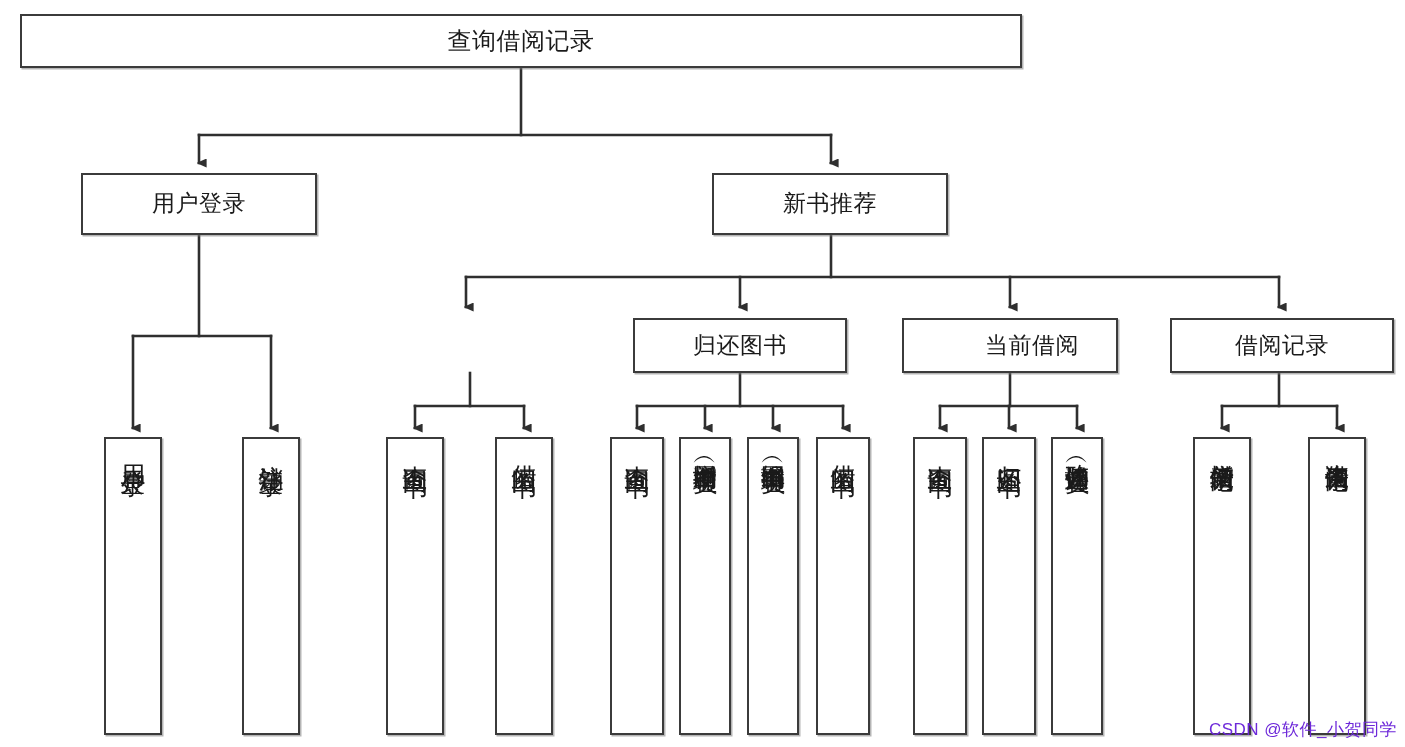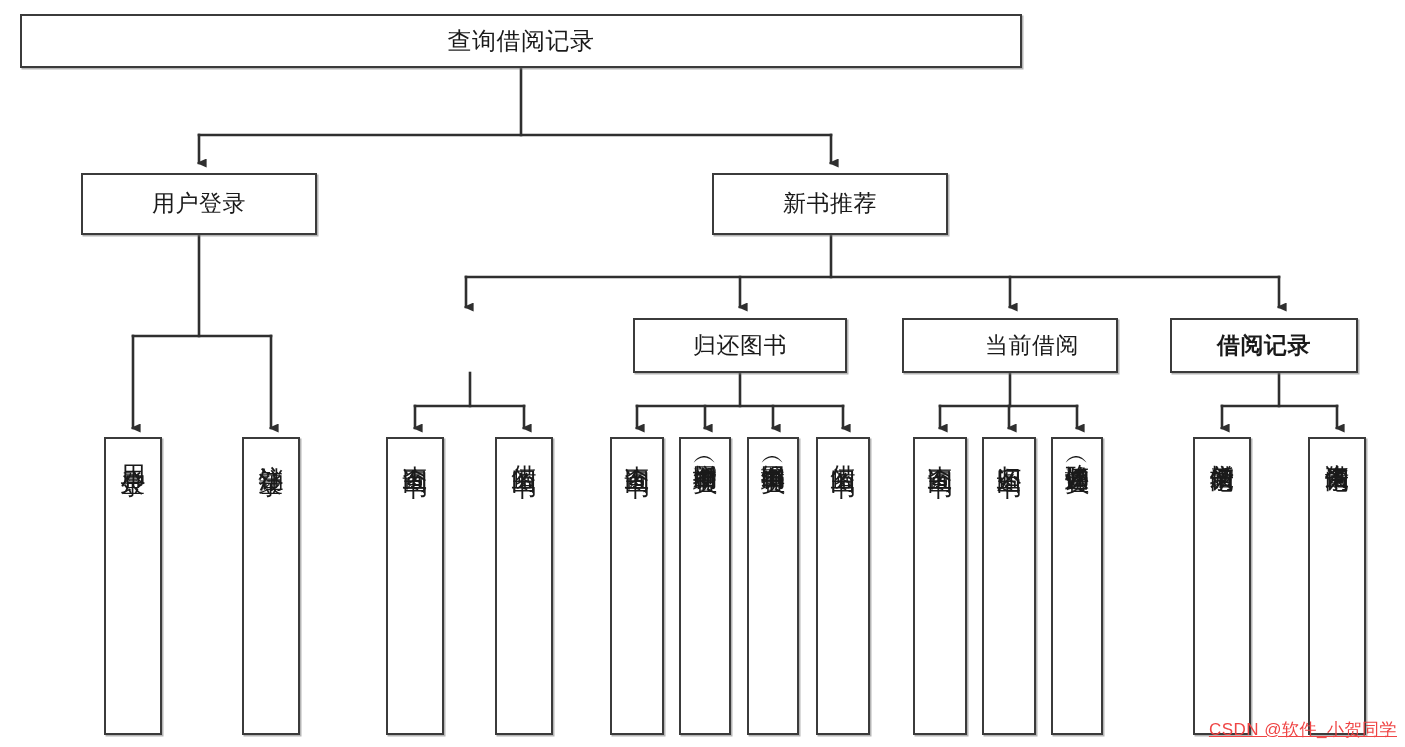--- a/index.html
+++ b/index.html
@@ -67,24 +67,23 @@
   }
   .node.v.narrow .label {
     font-size: 24px;
     letter-spacing: 1px;
   }
   .watermark {
     position: absolute;
     right: 8px;
     bottom: 6px;
     font-size: 17px;
-    color: #ef4444;
+    color: #6d28d9;
     letter-spacing: 0.5px;
     white-space: nowrap;
-    text-decoration: underline;
   }
 </style>
 </head>
 <body>
 
 <div id="canvas">
 
   <svg class="wires" viewBox="0 0 1405 747">
     <defs>
       <marker id="arrow" markerWidth="10" markerHeight="10" refX="4.5" refY="7.6" orient="auto" markerUnits="userSpaceOnUse">
@@ -145,21 +144,21 @@
   <div class="node h" style="left:712px; top:173px; width:236px; height:62px;">
     <span class="label">新书推荐</span>
   </div>
 
   <div class="node h" style="left:633px; top:318px; width:214px; height:55px;">
     <span class="label">归还图书</span>
   </div>
   <div class="node h" style="left:902px; top:318px; width:216px; height:55px;padding-left:44px;">
     <span class="label">当前借阅</span>
   </div>
-  <div class="node h" style="left:1170px; top:318px; width:188px; height:55px;font-weight:bold;">
+  <div class="node h" style="left:1170px; top:318px; width:224px; height:55px;">
     <span class="label">借阅记录</span>
   </div>
 
   <div class="node v" style="left:104px; top:437px; width:58px; height:298px;">
     <span class="label">用户登录</span>
   </div>
   <div class="node v" style="left:242px; top:437px; width:58px; height:298px;">
     <span class="label">注销登录</span>
   </div>
 

